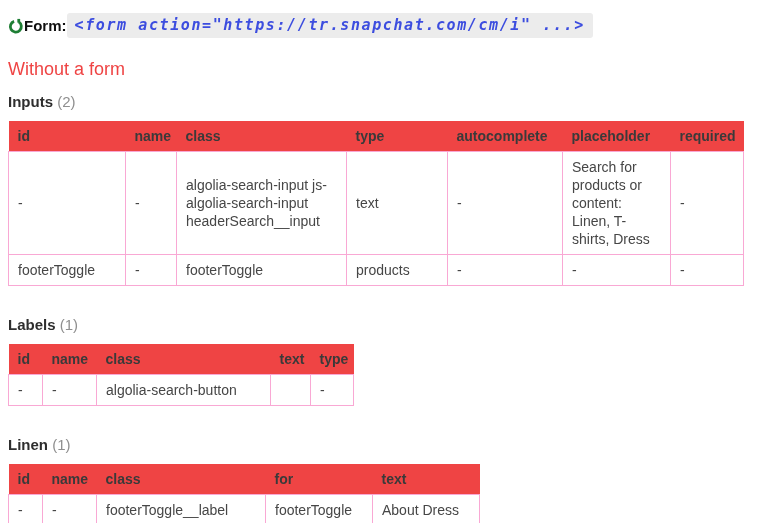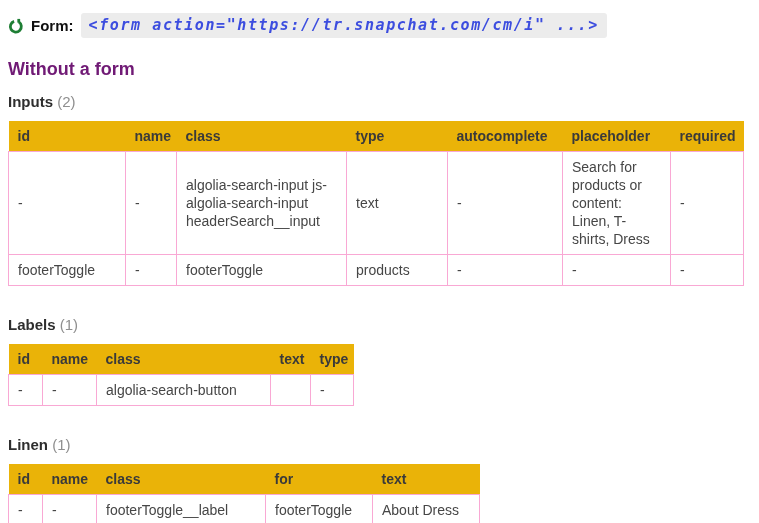--- a/index.html
+++ b/index.html
@@ -11,21 +11,20 @@
     font-family: "Liberation Sans", sans-serif;
     color: #222;
     padding: 13px 8px 8px 8px;
     overflow: hidden;
   }
 
   
   .form-line {
     display: flex;
     align-items: center;
-    gap: 7px;
     margin: 0 0 0 0;
   }
   .form-line .icon-wrap {
     width: 16px; height: 16px;
     display: inline-flex; align-items: center; justify-content: center;
     flex: 0 0 auto;
   }
   .form-label {
     font-weight: 700;
     font-size: 15px;
@@ -41,43 +40,43 @@
     background: #ececec;
     border-radius: 3px;
     padding: 3px 8px 4px 8px;
     white-space: nowrap;
     font-style: italic;
   }
 
   
   h2.page-heading {
     font-size: 18px;
-    font-weight: 700;
-    color: #701a75;
+    font-weight: 400;
+    color: #ef4444;
     margin: 21px 0 13px 0;
   }
   .section-title {
     font-size: 15px;
     margin: 30px 0 11px 0;
   }
   .section-title.first { margin-top: 0; }
   .section-title .t { font-weight: 700; color: #2e2e2e; }
   .section-title .c { font-weight: 400; color: #8f8f8f; }
 
   
   table.report {
     border-collapse: collapse;
     table-layout: fixed;
     font-size: 14px;
   }
   table.inputs-table  { width: 735px; }
   table.buttons-table { width: 345px; }
   table.labels-table  { width: 471px; }
   table.report th {
-    background: #eab308;
+    background: #ef4444;
     color: #3a3a3a;
     font-weight: 700;
     text-align: left;
     padding: 6px 9px;
     line-height: 18px;
     white-space: nowrap;
     overflow: visible;
   }
   table.report td {
     border: 1px solid #f9a8d4;

